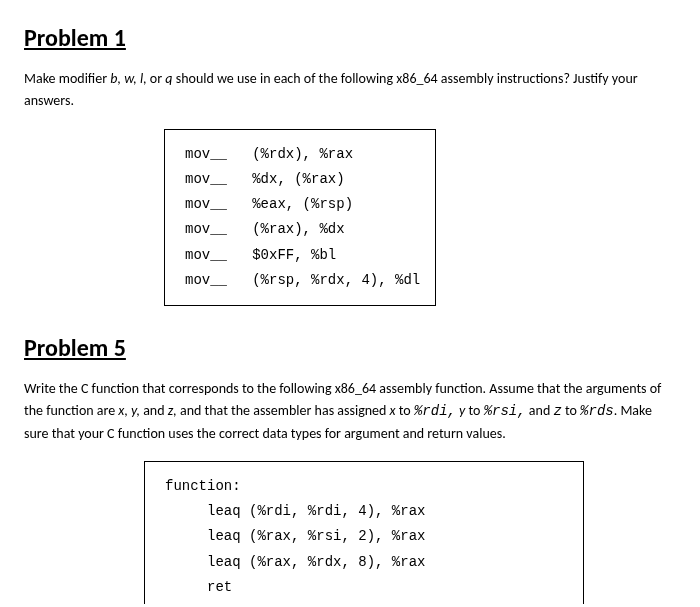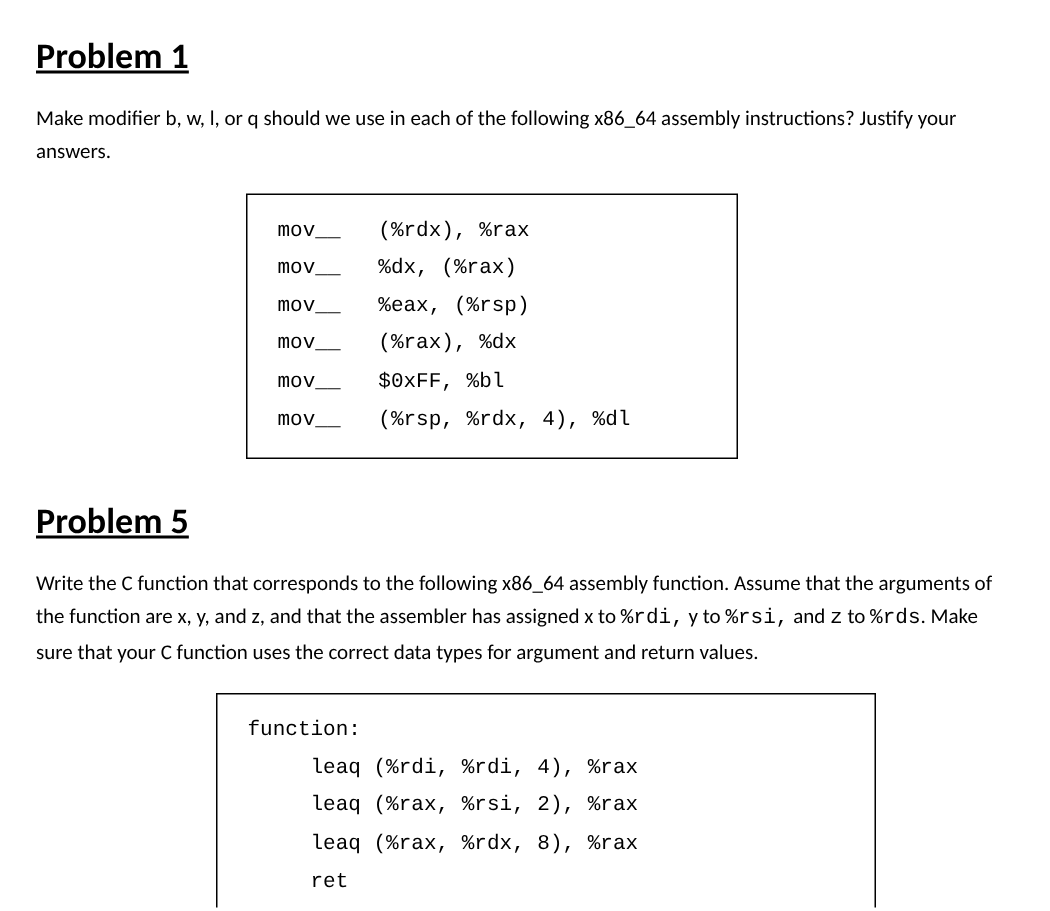--- a/index.html
+++ b/index.html
@@ -20,37 +20,38 @@
       font-size: 24px;
       font-weight: bold;
       text-decoration: underline;
       margin-bottom: 12px;
     }
     .question {
       margin-bottom: 16px;
       line-height: 1.6;
     }
     .italic {
+      font-style: italic;
     }
     .mono {
       font-family: 'Courier New', Courier, monospace;
     }
     .code-box {
       border: 1px solid #000000;
       padding: 12px 20px;
       margin: 0 auto 24px auto;
       font-family: 'Courier New', Courier, monospace;
       font-size: 14px;
       line-height: 1.8;
       white-space: pre;
       display: block;
       width: fit-content;
     }
     .code-box-1 {
-      width: 328px;
+      width: 272px;
       margin-left: 140px;
     }
     .code-box-2 {
       width: 440px;
       margin-left: 120px;
       border-bottom: none;
       padding-bottom: 4px;
     }
     .section-gap {
       margin-top: 20px;

